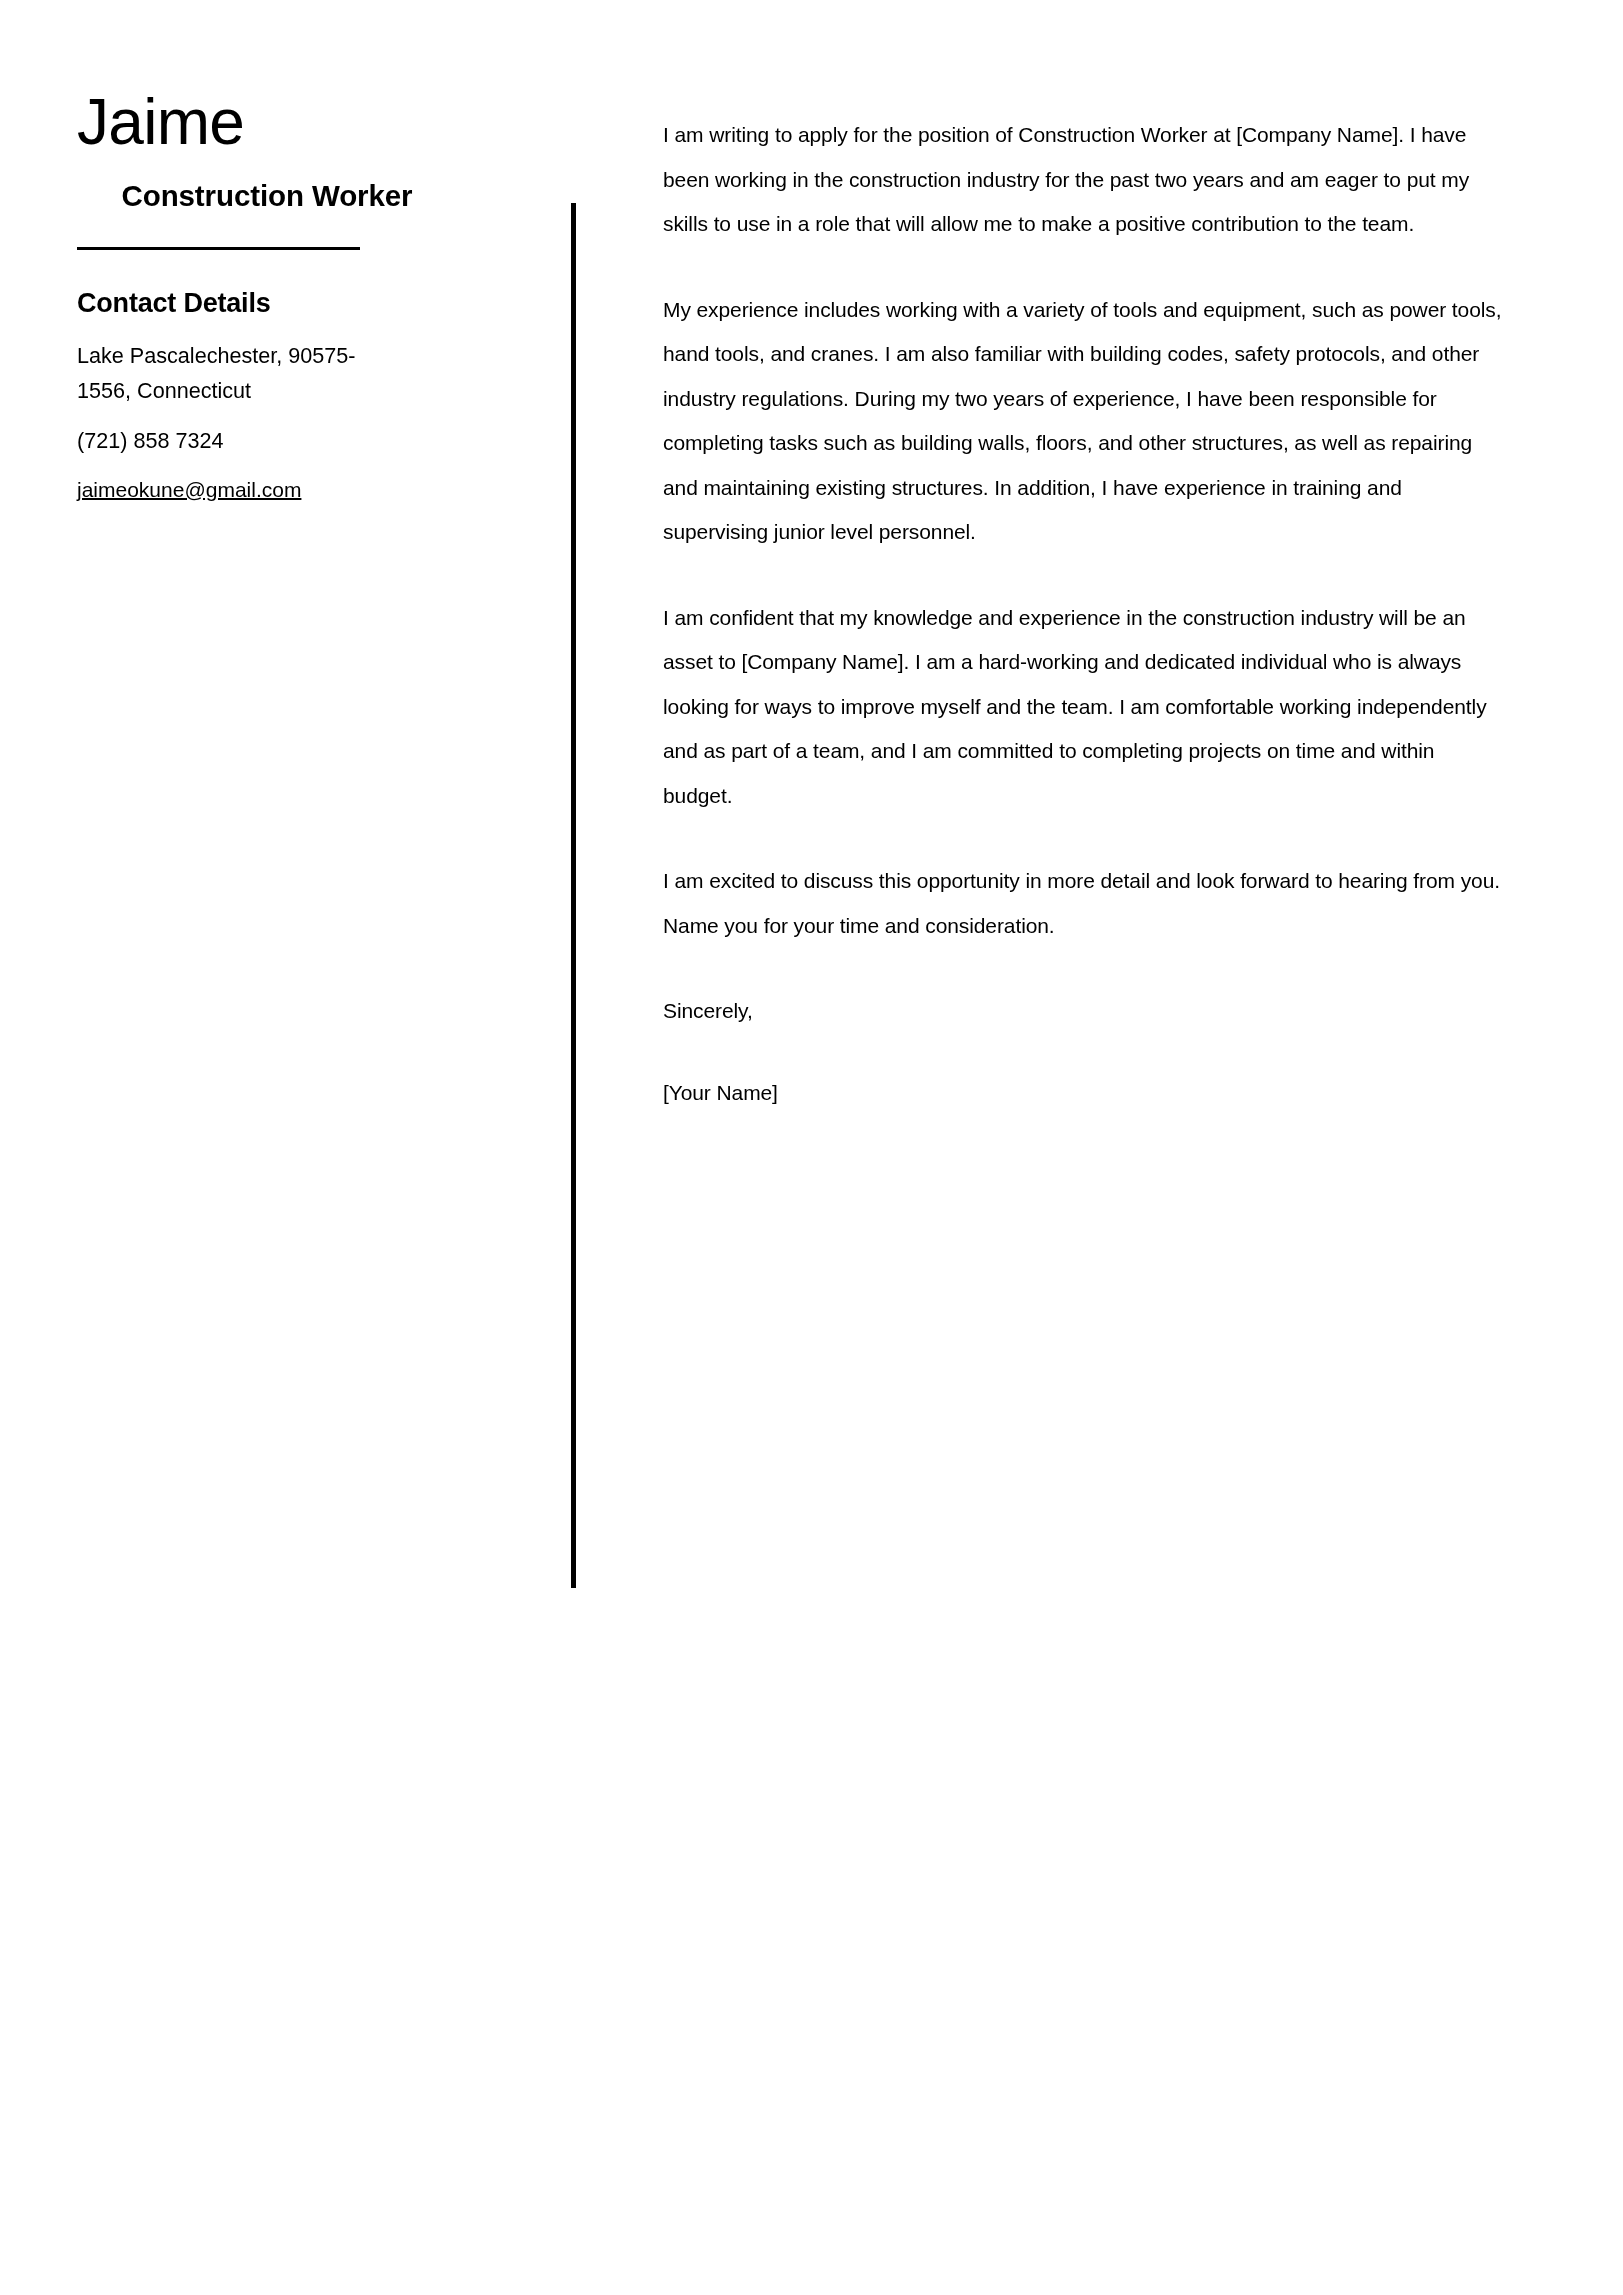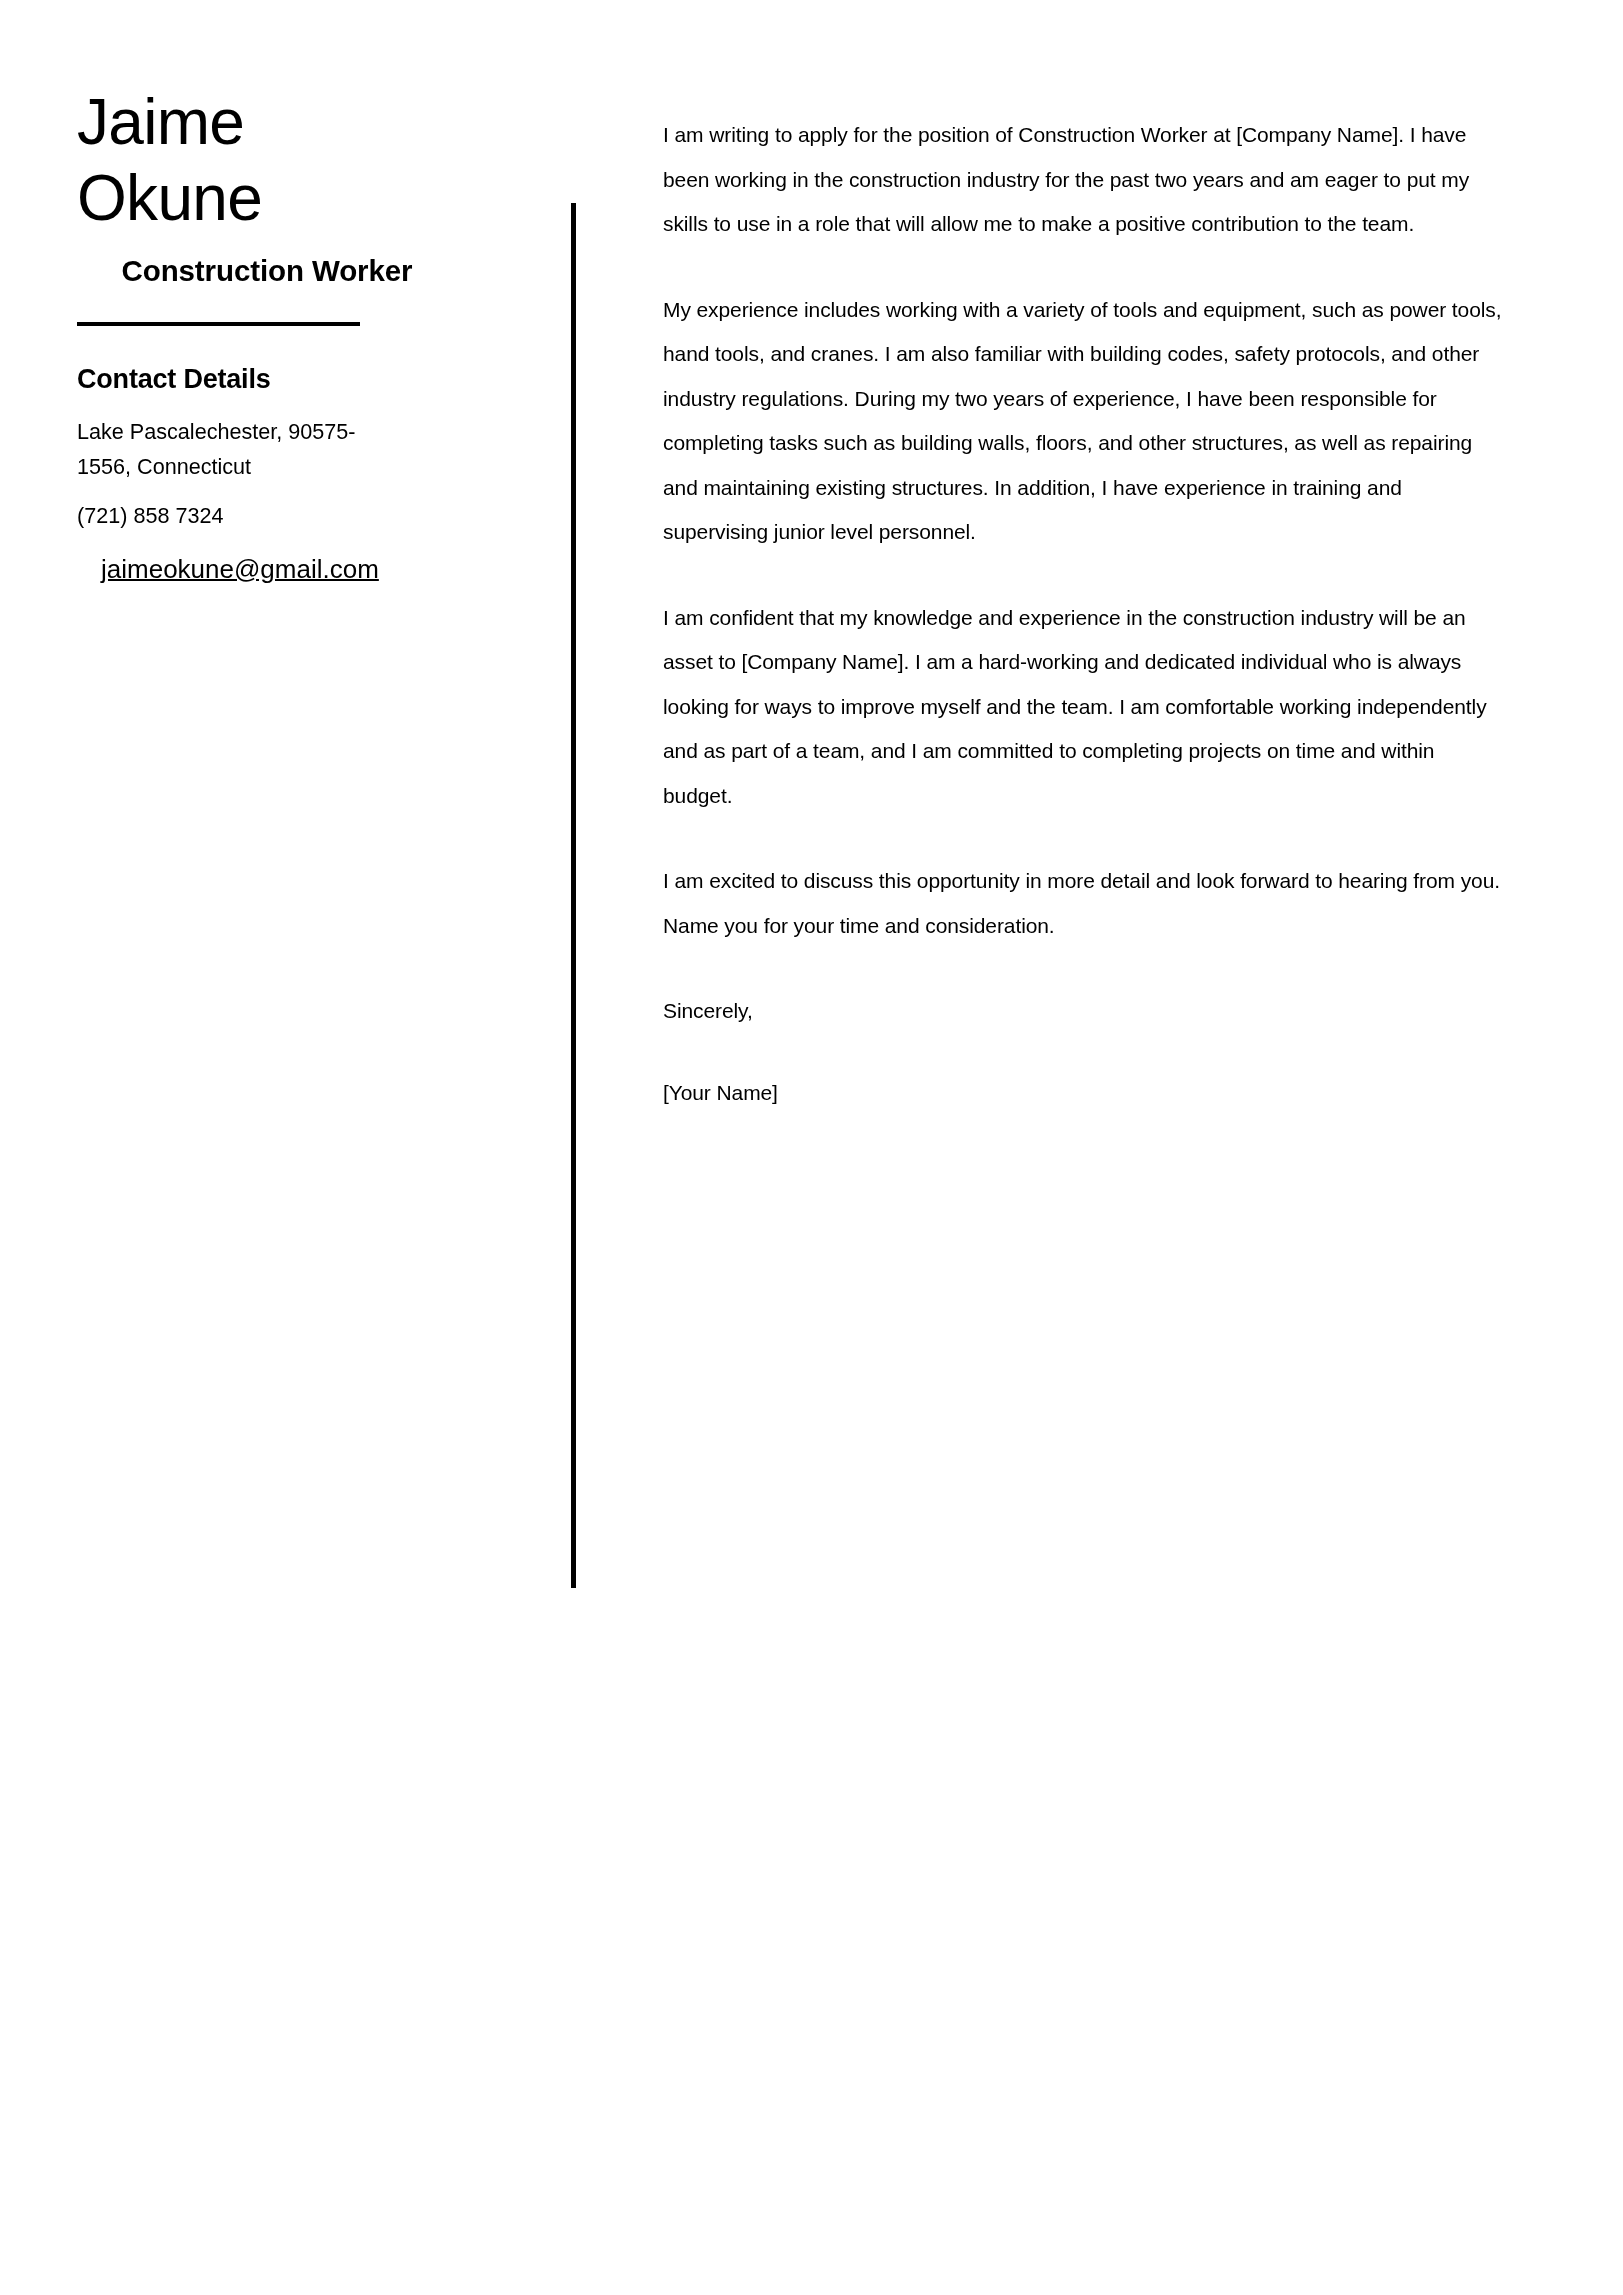--- a/index.html
+++ b/index.html
@@ -72,28 +72,27 @@
   .contact-item {
     font-size: 21.6px;
     font-weight: 400;
     color: #000;
     line-height: 1.62;
     margin-bottom: 14.4px;
     max-width: 282px;
     word-break: break-word;
   }
   .contact-email {
-    font-size: 26px;
+    font-size: 21px;
     font-weight: 400;
     color: #000;
     line-height: 1.62;
     text-decoration: underline;
     text-underline-offset: 1.3px;
     display: inline-block;
-    margin-left: 24px;
   }
 
   
   .divider {
     position: absolute;
     left: 571px;
     top: 203px;
     width: 4.6px;
     height: 1385px;
     background: #000000;
@@ -126,21 +125,20 @@
 </style>
 </head>
 <body>
 
 <div class="page">
 
   <div class="sidebar">
 
     <div class="name-block">
       <span class="name-first">Jaime</span>
-      <span class="name-last">Okune</span>
     </div>
 
     <div class="job-title">Construction Worker</div>
 
     <div class="sidebar-rule"></div>
 
     <div class="section-heading">Contact Details</div>
 
     <div class="contact-list">
       <div class="contact-item">Lake Pascalechester, 90575-1556, Connecticut</div>

